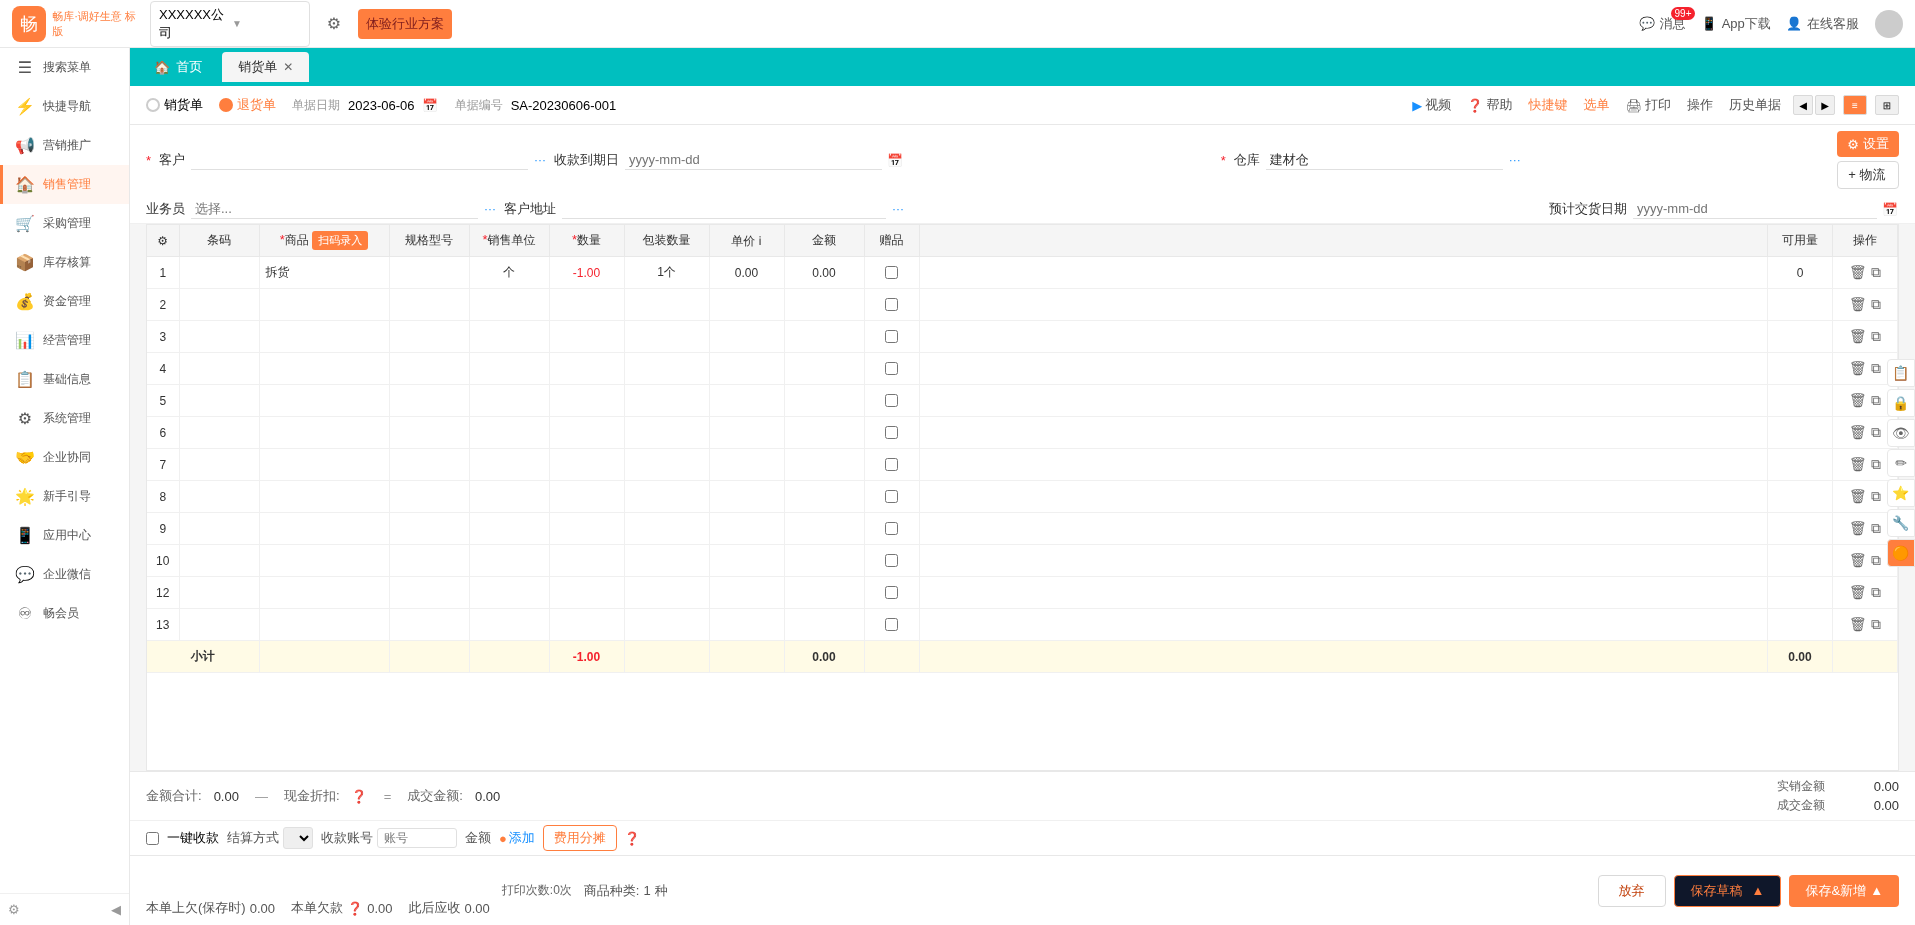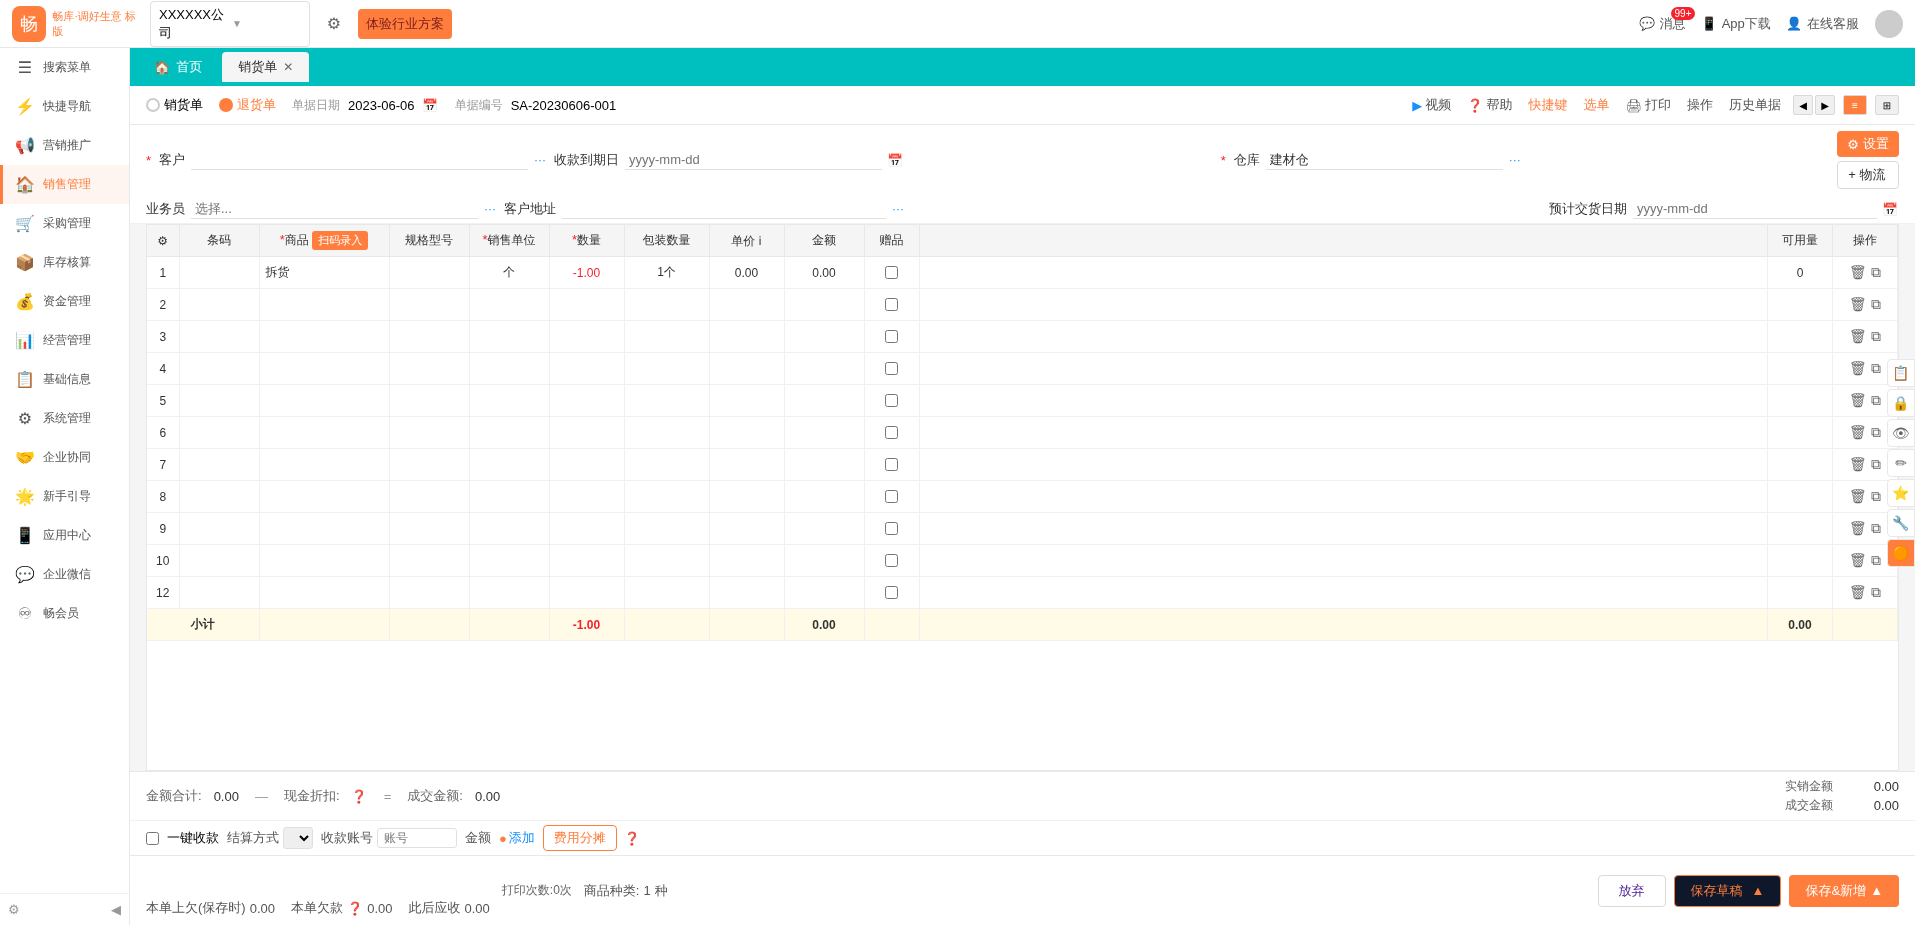--- a/index.html
+++ b/index.html
@@ -231,36 +231,36 @@
     .add-btn {
       background: none; border: none; color: #1890ff; cursor: pointer;
       font-size: 12px; display: flex; align-items: center; gap: 2px;
     }
     .fee-btn {
       border: 1px solid #ff7e3e; color: #ff7e3e;
       background: none; border-radius: 4px;
       padding: 3px 10px; cursor: pointer; font-size: 12px;
     }
     .help-icon { color: #999; cursor: pointer; }
-    .right-total-row { display: flex; gap: 16px; align-items: center; }
+    .right-total-row { display: flex; gap: 24px; align-items: center; }
     .rt-label { color: #666; font-size: 12px; }
     .rt-value { color: #333; font-size: 13px; min-width: 50px; text-align: right; }
 
     
     .bottom-bar {
       background: #fff;
       padding: 8px 16px;
       display: flex; align-items: center; gap: 12px;
       border-top: 1px solid #e8e8e8;
     }
     .bottom-info { display: flex; gap: 16px; font-size: 12px; color: #555; }
     .bottom-info-item { display: flex; gap: 4px; align-items: center; margin-top: 35px; }
     .bottom-actions { margin-left: auto; display: flex; gap: 8px; }
     .btn-abandon {
-      border: 1px solid #d9d9d9; background: #fff; color: #4c1d95;
+      border: 1px solid #d9d9d9; background: #fff; color: #c2410c;
       border-radius: 4px; padding: 6px 20px; cursor: pointer; font-size: 13px;
     }
     .btn-save-draft {
       border: 1px solid #ff7e3e; background: #0f172a; color: #ff7e3e;
       border-radius: 4px; padding: 6px 16px; cursor: pointer; font-size: 13px;
       display: flex; align-items: center; gap: 9px;
     }
     .btn-save-new {
       background: #ff7e3e; color: #fff; border: none;
       border-radius: 4px; padding: 6px 16px; cursor: pointer; font-size: 13px;
@@ -797,20 +797,44 @@
                 </td>
     <td><input type="text" style="border: none; width: 100%; outline: none; font-size: 12px;" value=""></td>
     <td></td>
     <td>
       <div class="action-icons">
         <span class="action-icon">🗑</span>
         <span class="action-icon">⧉</span>
       </div>
     </td>
   </tr>
+              <tr>
+    <td>13</td>
+    <td><input type="text" style="border: none; width: 100%; outline: none; font-size: 12px; text-align: center;" value=""></td>
+    <td style="text-align:left;padding-left:6px;"></td>
+    <td><input type="text" style="border: none; width: 100%; outline: none; font-size: 12px; text-align: center;" value=""></td>
+    <td></td>
+    <td class=""></td>
+    <td></td>
+    <td></td>
+    <td></td>
+    <td>
+                  <div class="checkbox-cell">
+                    <input type="checkbox" style="">
+                  </div>
+                </td>
+    <td><input type="text" style="border: none; width: 100%; outline: none; font-size: 12px;" value=""></td>
+    <td></td>
+    <td>
+      <div class="action-icons">
+        <span class="action-icon">🗑</span>
+        <span class="action-icon">⧉</span>
+      </div>
+    </td>
+  </tr>
             </tbody>
           <tfoot>
             <tr class="subtotal-row">
               <td colspan="2">小计</td>
               <td></td>
               <td></td>
               <td></td>
               <td class="red">-1.00</td>
               <td></td>
               <td></td>

